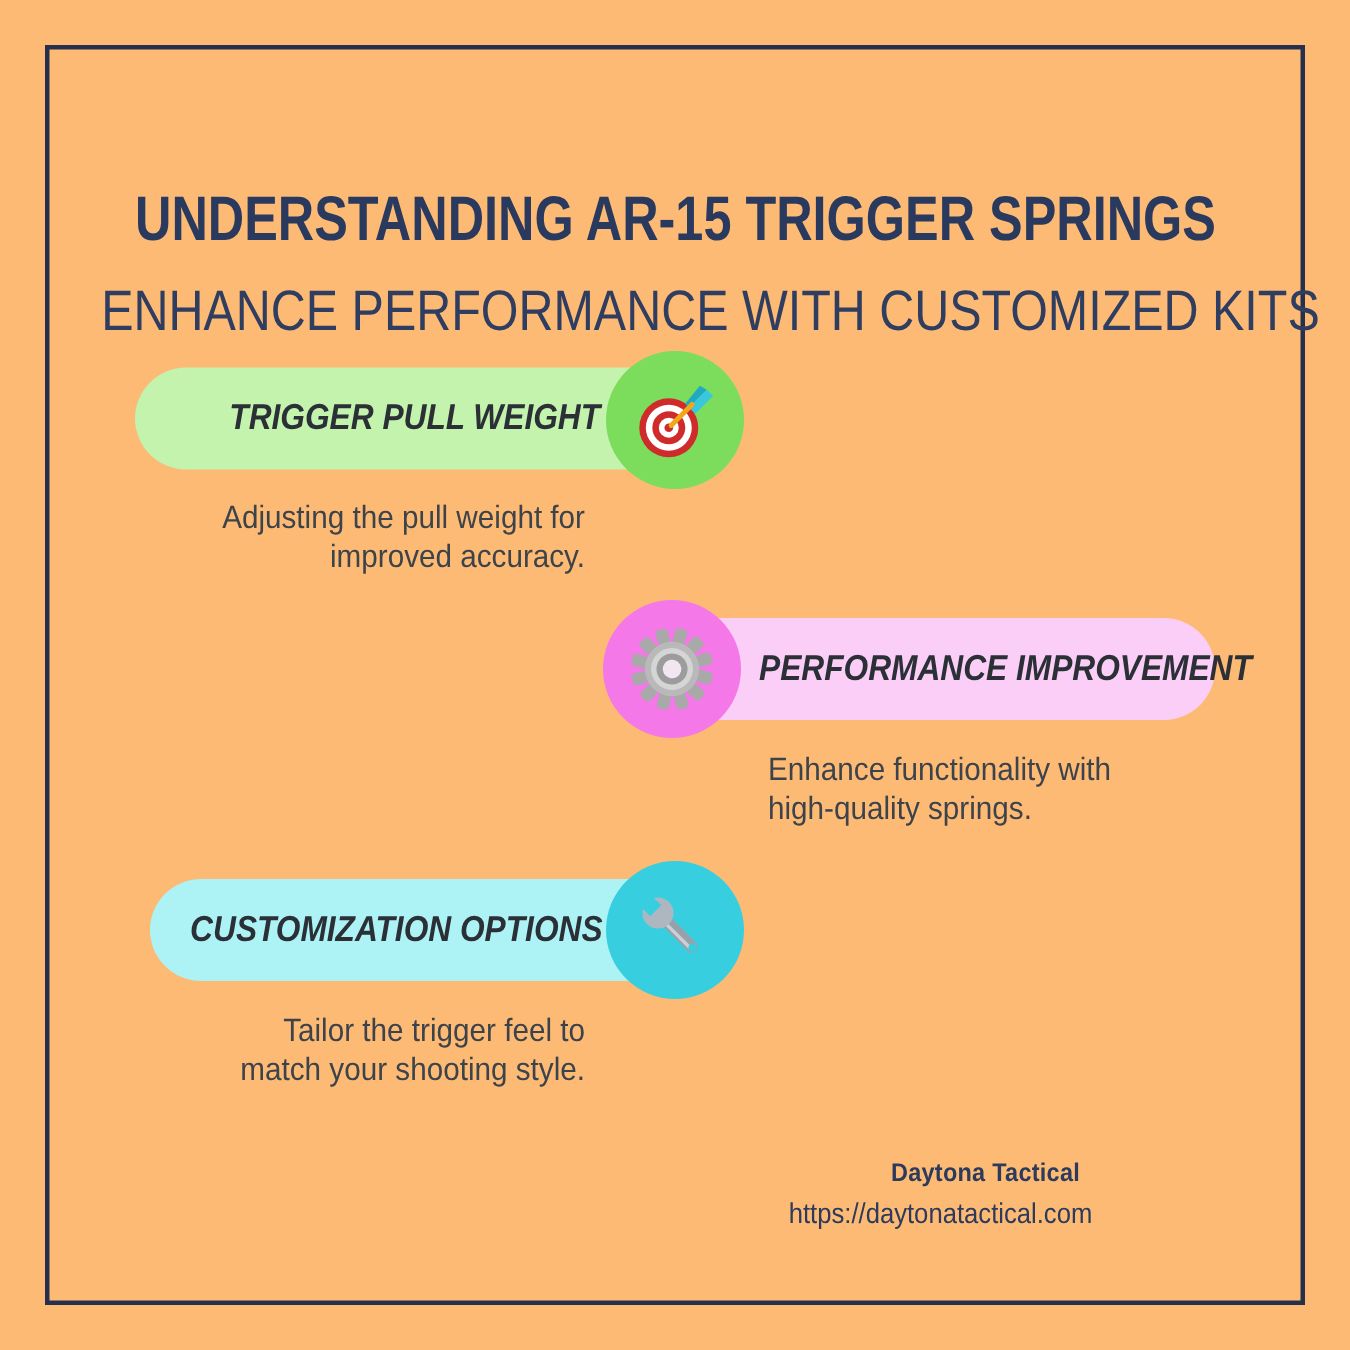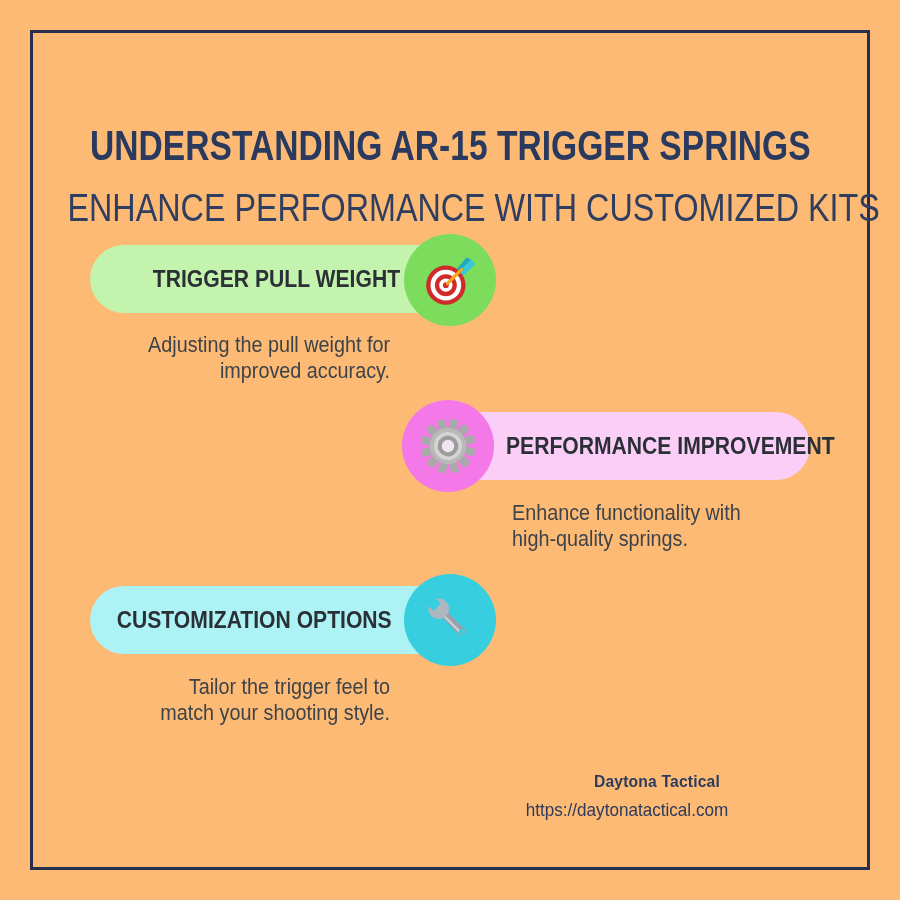--- a/index.html
+++ b/index.html
@@ -1,21 +1,21 @@
 <!DOCTYPE html>
 <html><head>
 <meta charset="utf-8">
 <style>
   html,body{margin:0;padding:0;background:#ffffff;}
   body{width:900px;height:900px;position:relative;font-family:"Liberation Sans",sans-serif;overflow:hidden;}
   .canvas{position:absolute;inset:0;background:#fdba74;}
   .frame{position:absolute;inset:30px;border:3px solid #26304d;background:transparent;}
   .title{position:absolute;left:0;top:96px;width:900px;text-align:center;font-size:42px;line-height:44px;font-weight:700;transform:scaleX(0.80);transform-origin:50% 50%;white-space:nowrap;}
   .subtitle{position:absolute;left:0;top:156px;width:900px;text-align:center;font-size:38px;line-height:40px;font-weight:400;transform:scaleX(0.85);transform-origin:50% 50%;white-space:nowrap;}
-  .pill{position:absolute;height:68px;border-radius:34px;display:flex;align-items:center;z-index:1;}
+  .pill{position:absolute;height:68px;border-radius:34px;display:flex;align-items:center;z-index:1;font-style:italic;}
   .pill-label{font-size:24px;font-weight:700;color:#2b3037;white-space:nowrap;}
   .pill.center{justify-content:center;}
   .pill.center .pill-label{transform:scaleX(0.88);transform-origin:50% 50%;}
   .pill.left-align .pill-label{transform:scaleX(0.88);transform-origin:0% 50%;}
   .icon-circle{position:absolute;width:92px;height:92px;border-radius:50%;display:flex;align-items:center;justify-content:center;z-index:2;}
   .desc{position:absolute;font-size:21.5px;line-height:26px;color:#3d434a;z-index:0;}
   .desc.right{text-align:right;transform:scaleX(0.92);transform-origin:100% 50%;}
   .desc.left{text-align:left;transform:scaleX(0.92);transform-origin:0% 50%;}
   .footer-brand{position:absolute;left:507px;top:772px;width:300px;text-align:center;font-size:17px;font-weight:700;letter-spacing:0.2px;transform:scaleX(0.92);transform-origin:50% 50%;white-space:nowrap;}
   .footer-url{position:absolute;left:477px;top:799px;width:300px;text-align:center;font-size:19px;font-weight:400;transform:scaleX(0.90);transform-origin:50% 50%;white-space:nowrap;}
@@ -81,21 +81,21 @@
         </g>
       </svg>
     </div>
     <div class="desc left" style="left: 512px; top: 500px; width: 310px; color: rgb(61, 67, 74);">
       <span>Enhance functionality with</span><br>
       <span>high-quality springs.</span>
     </div>
   </div>
 
   <div>
-    <div class="pill center" style="left: 90px; top: 586px; width: 372px; padding-right: 44px; box-sizing: border-box; background-color: rgb(173, 243, 246);">
+    <div class="pill center" style="left: 100px; top: 586px; width: 372px; padding-right: 44px; box-sizing: border-box; background-color: rgb(173, 243, 246);">
       <span class="pill-label" style="color: rgb(43, 48, 55);">CUSTOMIZATION OPTIONS</span>
     </div>
     <div class="icon-circle" style="left: 404px; top: 574px; background-color: rgb(55, 207, 224);">
       <svg viewBox="0 0 56 56" width="58" height="58">
         <g transform="rotate(-45 28 28)">
           <rect x="24.2" y="16" width="7.6" height="31" rx="3.6" fill="#98a1aa"></rect>
           <rect x="25.6" y="18" width="2.2" height="26" rx="1.1" fill="#c9d0d7"></rect>
           <circle cx="28" cy="12.5" r="10" fill="#aeb7c0"></circle>
           <rect x="23" y="-1" width="10" height="11.5" fill="#37cfe0" style="fill: rgb(55, 207, 224);"></rect>
           <circle cx="28" cy="44" r="2.6" fill="#37cfe0" style="fill: rgb(55, 207, 224);"></circle>

